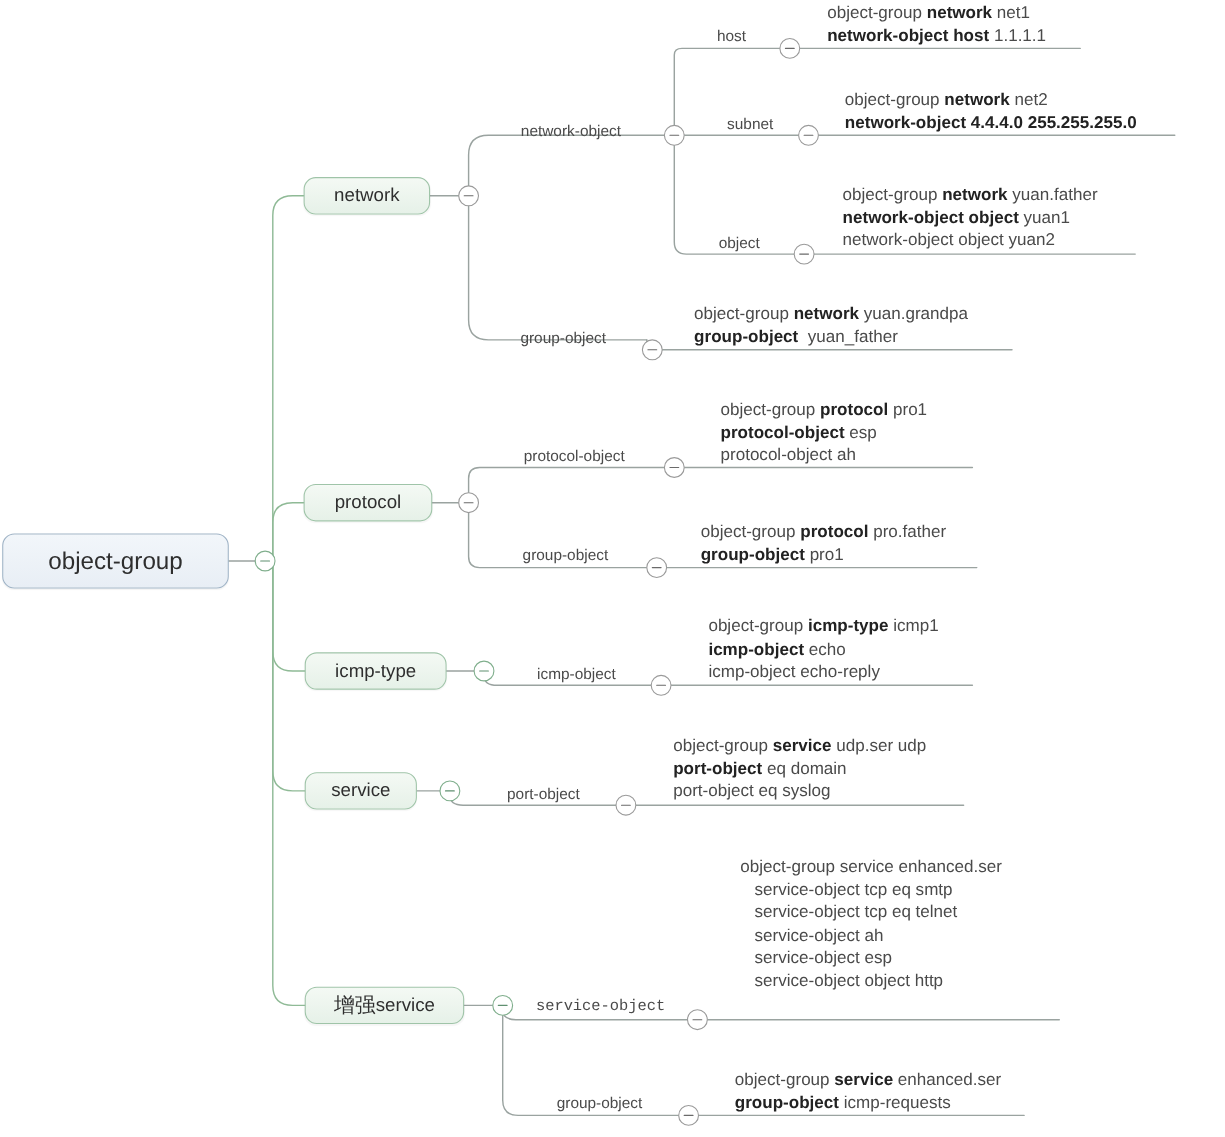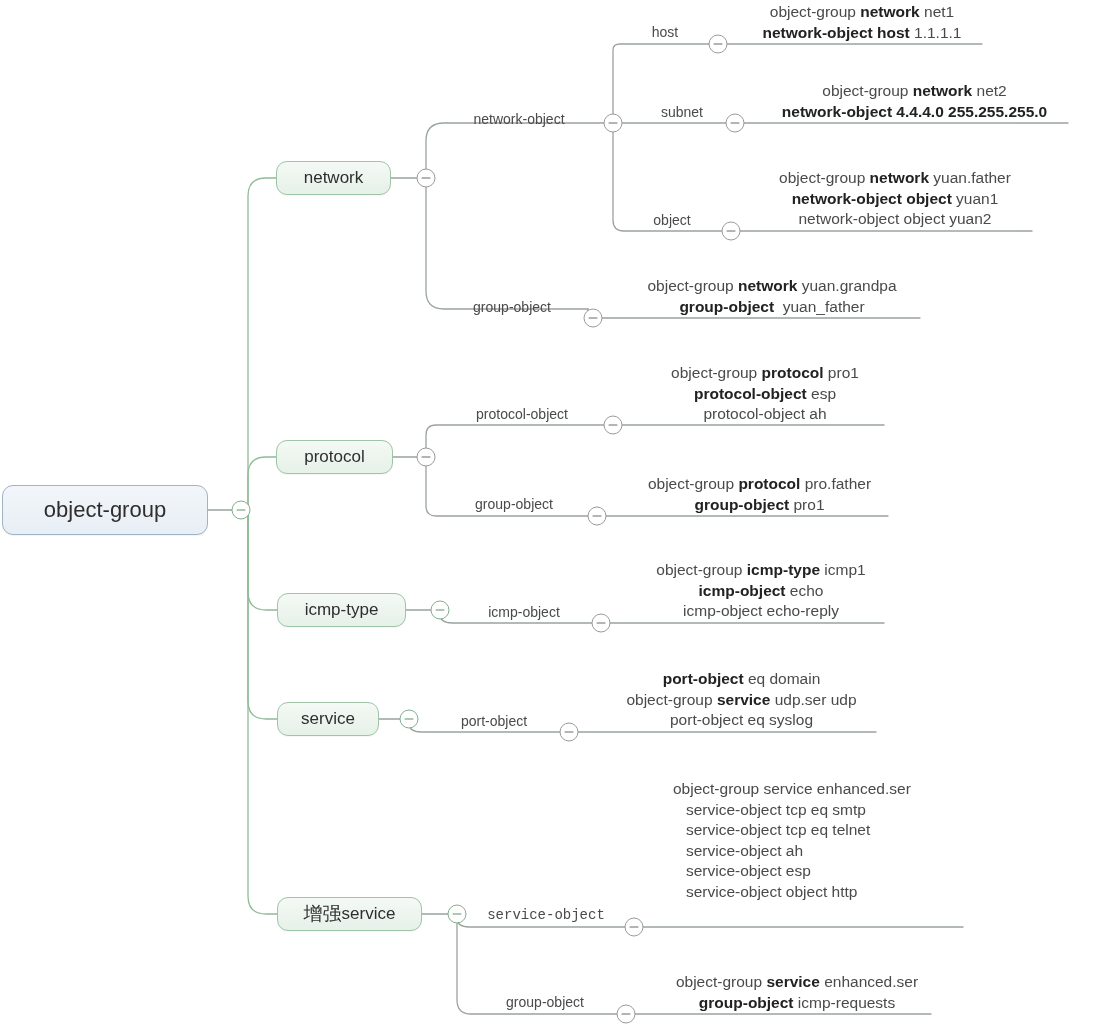--- a/index.html
+++ b/index.html
@@ -37,21 +37,21 @@
     position:absolute;font-size:14px;color:#4a4a4a;white-space:nowrap;
     transform:translate(-50%,-100%);
   }
 
   
   .leaf{
     position:absolute;white-space:nowrap;line-height:1.33;
     font-size:15.5px;color:#4a4a4a;
   }
   .leaf .ln{display:block;}
-  .leaf.center .ln{text-align:center;}
+  .leaf.center .ln{}
   .leaf.left .ln{text-align:left;}
   .leaf b{font-weight:bold;color:#222;}
 
   
   .toggle{
     position:absolute;width:17px;height:17px;border-radius:50%;
     background:#ffffff;border:1px solid #9a9a9a;
     transform:translate(-50%,-50%);
   }
   .toggle::after{
@@ -188,22 +188,22 @@
       <span class="ln"><b>group-object</b> pro1</span>
     </div>
 
   <div class="leaf center" style="left:644px;top:560px;width:234px;">
       <span class="ln">object-group <b>icmp-type</b> icmp1</span>
       <span class="ln"><b>icmp-object</b> echo</span>
       <span class="ln">icmp-object echo-reply</span>
     </div>
 
   <div class="leaf center" style="left:612px;top:669px;width:259px;">
+      <span class="ln">object-group <b>service</b> udp.ser udp</span>
       <span class="ln"><b>port-object</b> eq domain</span>
-      <span class="ln">object-group <b>service</b> udp.ser udp</span>
       <span class="ln">port-object eq syslog</span>
     </div>
 
   <div class="leaf left" style="left:673px;top:779px;width:300px;">
       <span class="ln">object-group service enhanced.ser</span>
       <span class="ln">&nbsp;&nbsp;&nbsp;service-object tcp eq smtp</span>
       <span class="ln">&nbsp;&nbsp;&nbsp;service-object tcp eq telnet</span>
       <span class="ln">&nbsp;&nbsp;&nbsp;service-object ah</span>
       <span class="ln">&nbsp;&nbsp;&nbsp;service-object esp</span>
       <span class="ln">&nbsp;&nbsp;&nbsp;service-object object http</span>

